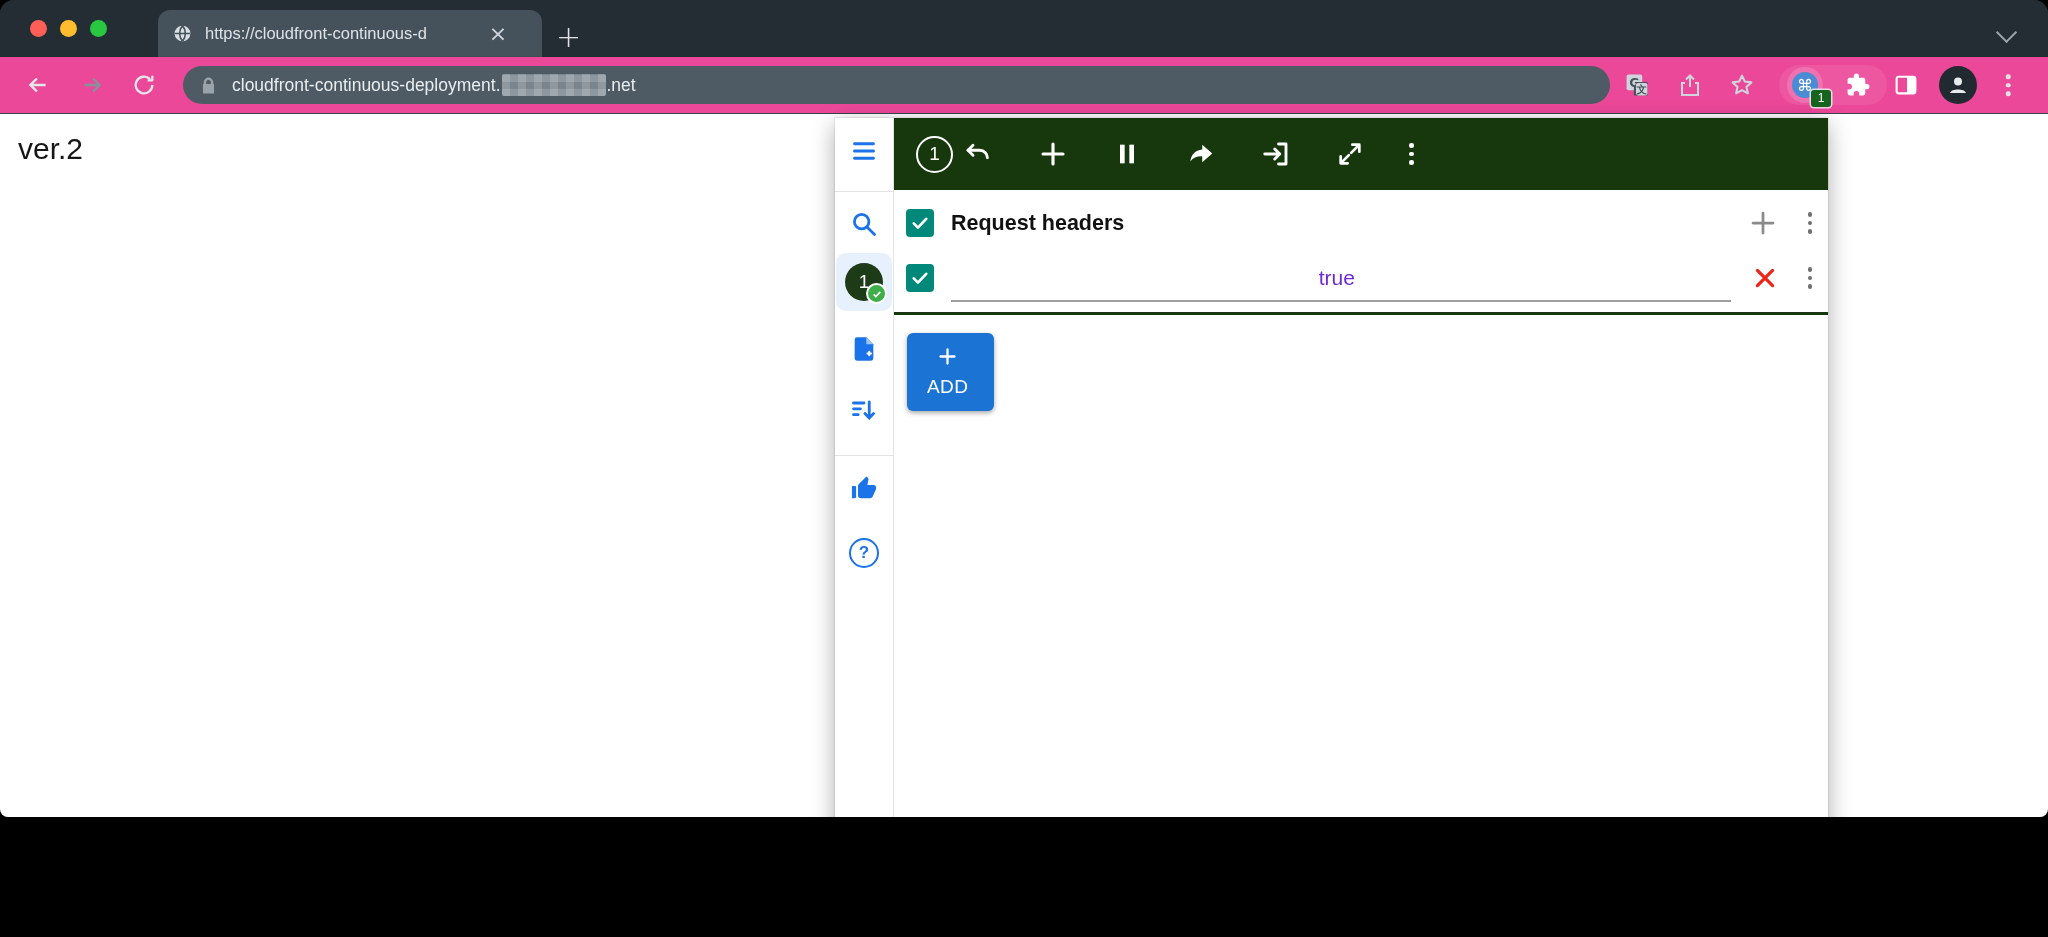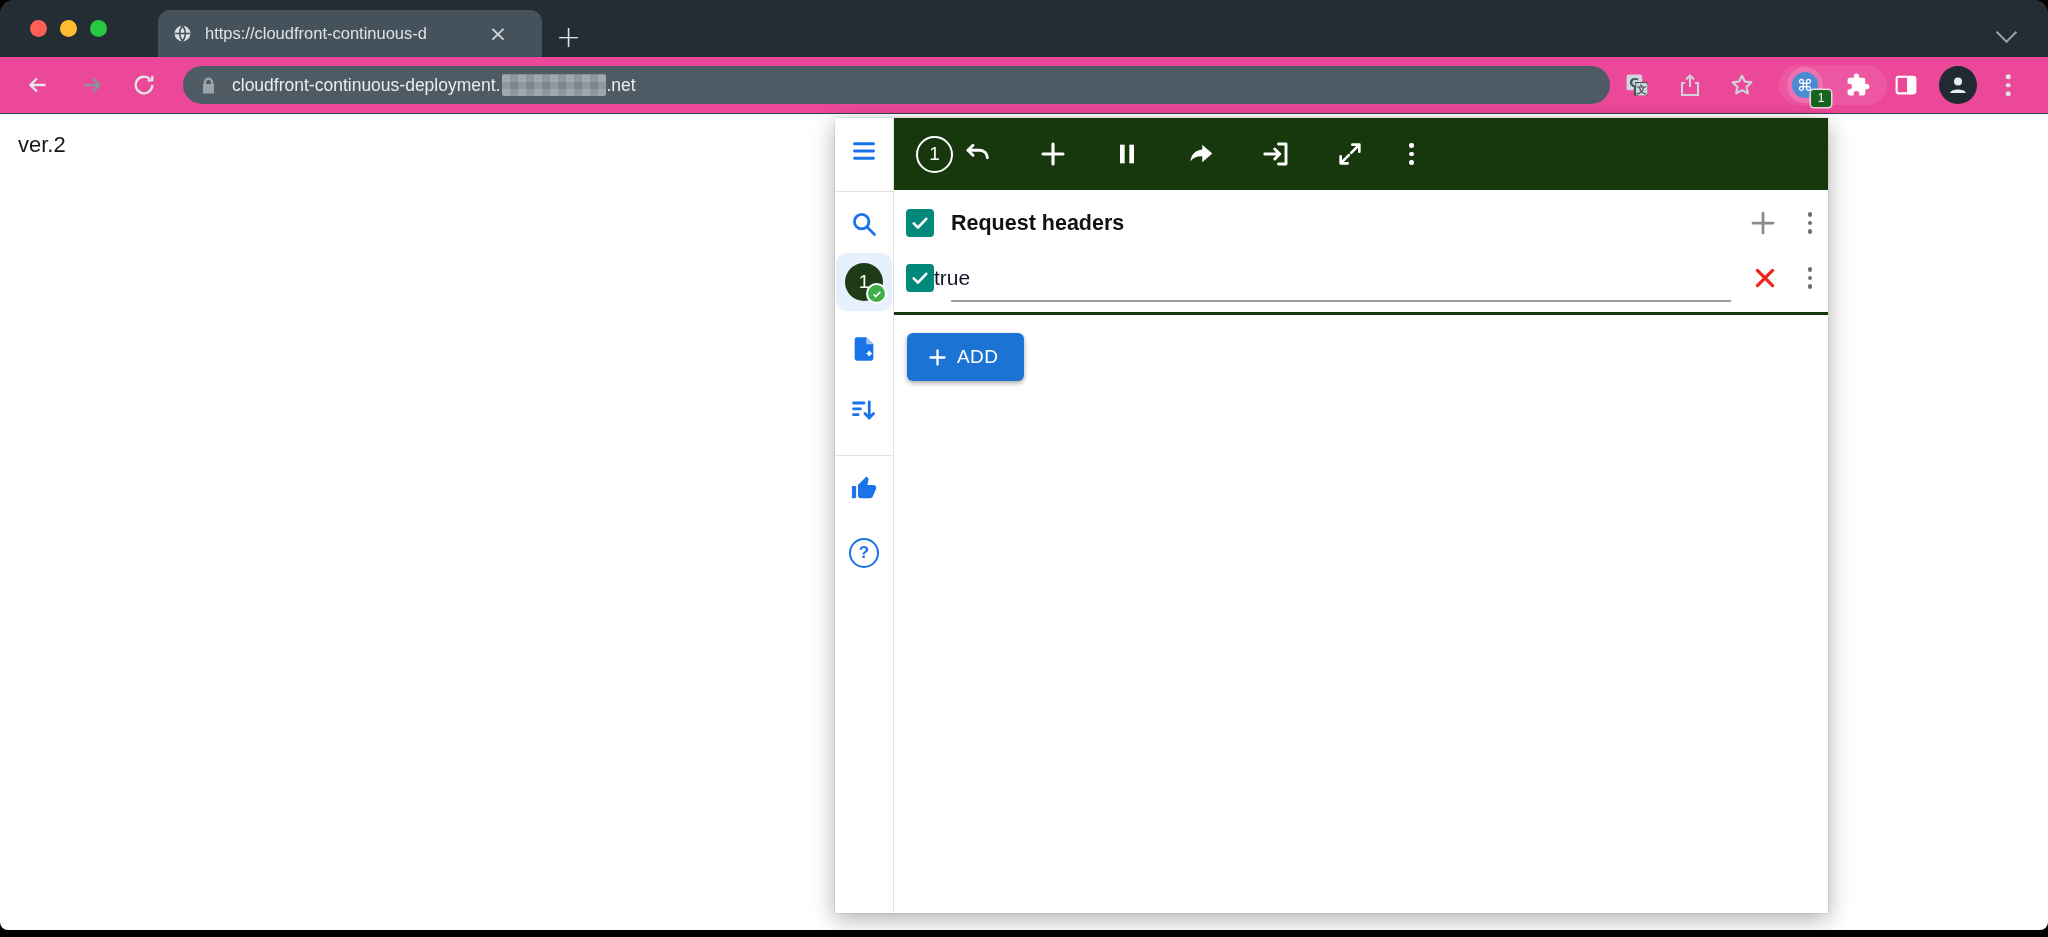--- a/index.html
+++ b/index.html
@@ -1,17 +1,17 @@
 <!DOCTYPE html>
 <html><head>
 <meta charset="utf-8">
 <style>
   html,body{margin:0;padding:0;background:#000;width:2048px;height:937px;overflow:hidden;
     font-family:"Liberation Sans","DejaVu Sans",sans-serif;-webkit-font-smoothing:antialiased;}
-  .window{position:absolute;left:0;top:0;width:2048px;height:930px;border-radius:14px 14px 8px 8px;
+  .window{position:absolute;left:0;top:0;width:2048px;height:817px;border-radius:14px 14px 8px 8px;
     overflow:hidden;background:#232d33;}
   
   .tabstrip{position:absolute;left:0;top:0;width:100%;height:57px;background:#232d33;}
   .traffic{position:absolute;top:20px;width:17px;height:17px;border-radius:50%;}
   .t-red{left:30px;background:#ff5f57;}
   .t-yellow{left:60px;background:#febc2e;}
   .t-green{left:90px;background:#28c840;}
   .tab{position:absolute;left:158px;top:10px;width:384px;height:47px;background:#46525b;
     border-radius:12px 12px 0 0;display:flex;align-items:center;padding:0 14px;box-sizing:border-box;}
   .favicon{width:21px;height:21px;flex:0 0 auto;color:#d9dfe4;}
@@ -41,21 +41,21 @@
     color:#fff;font-size:16px;display:flex;align-items:center;justify-content:center;font-family:"DejaVu Sans",sans-serif;}
   .mh-badge{position:absolute;left:1811px;top:33px;min-width:14px;height:17px;padding:0 3px;border-radius:3px;
     background:#17641f;color:#fff;font-size:12px;line-height:17px;text-align:center;
     box-shadow:0 0 0 1.5px rgba(235,240,243,.85);}
   .avatar-circle{position:absolute;left:1939px;top:9px;width:38px;height:38px;border-radius:50%;background:#212a30;
     display:flex;align-items:center;justify-content:center;}
   .vdots{display:flex;flex-direction:column;align-items:center;gap:4px;}
   .vdots i{width:4.5px;height:4.5px;border-radius:50%;background:#dfe3e6;display:block;}
   
   .page{position:absolute;left:0;top:114px;width:100%;height:816px;background:#ffffff;}
-  .ver-text{position:absolute;left:18px;top:18px;font-size:22px;color:#161616;}
+  .ver-text{position:absolute;left:18px;top:18px;font-size:30px;color:#161616;}
   
   .popup{position:absolute;left:835px;top:118px;width:993px;height:795px;background:#fff;
     box-shadow:0 6px 22px rgba(0,0,0,.32),0 0 0 1px rgba(0,0,0,.06);display:flex;}
   .side{position:relative;width:58px;flex:0 0 auto;border-right:1px solid #e4e4e4;background:#fff;}
   .side .abs{position:absolute;left:50%;transform:translateX(-50%);color:#1a73e8;}
   .side-div{position:absolute;left:0;width:100%;height:0;border-bottom:1px solid #e2e2e2;}
   .profile-tile{position:absolute;left:1px;top:135px;width:56px;height:58px;border-radius:10px;
     background:#e7f0fd;display:flex;align-items:center;justify-content:center;}
   .profile-circle{position:relative;width:38px;height:38px;border-radius:50%;background:#1d3b17;color:#fff;
     font-size:19px;display:flex;align-items:center;justify-content:center;}
@@ -73,28 +73,28 @@
   .gh-icons .gi{color:#fff;display:flex;}
   .gvdots i{background:#fff;}
   .section-row{display:flex;align-items:center;height:58px;padding:0 16px 0 12px;box-sizing:border-box;margin-top:4px;}
   .checkbox{width:28px;height:28px;border-radius:4px;background:#00897b;display:flex;align-items:center;
     justify-content:center;flex:0 0 auto;}
   .section-label{margin-left:17px;font-size:21.5px;font-weight:bold;color:#111;flex:1;}
   .gray{color:#8a8a8a;}
   .gdots i{background:#6f6f6f;}
   .entry-row{position:relative;display:flex;align-items:center;height:52px;padding:0 16px 0 12px;box-sizing:border-box;}
   .entry-name{margin-left:17px;font-size:21px;color:#3a3a3a;width:370px;white-space:nowrap;overflow:hidden;}
-  .entry-value{font-size:21px;color:#0f172a;flex:1;white-space:nowrap;overflow:hidden;}
+  .entry-value{font-size:21px;color:#6d28d9;flex:1;white-space:nowrap;overflow:hidden;text-align:center;}
   .entry-underline{position:absolute;left:57px;right:97px;bottom:2px;border-bottom:2px solid #9e9e9e;}
   .row-actions{display:flex;align-items:center;gap:30px;margin-left:12px;}
   .green-divider{height:3px;background:#17380c;margin-top:8px;flex:0 0 auto;}
   .filter-msg{margin:14px 18px 0 13px;font-size:17.5px;line-height:1.32;color:#1d1d1d;max-width:925px;}
   .add-btn{margin:18px 0 0 13px;align-self:flex-start;display:inline-flex;align-items:center;gap:9px;
     background:#1b73d3;color:#fff;border:none;border-radius:6px;padding:13px 26px 13px 20px;font-size:19px;
-    letter-spacing:.4px;box-shadow:0 2px 5px rgba(0,0,0,.35);font-family:inherit;}
+    letter-spacing:.4px;box-shadow:0 2px 5px rgba(0,0,0,.35);font-family:inherit;flex-direction:column;}
   svg{display:block;}
 </style>
 </head>
 <body>
 
 <div class="window">
 
   <div class="tabstrip">
     <span class="traffic t-red"></span>
     <span class="traffic t-yellow"></span>

